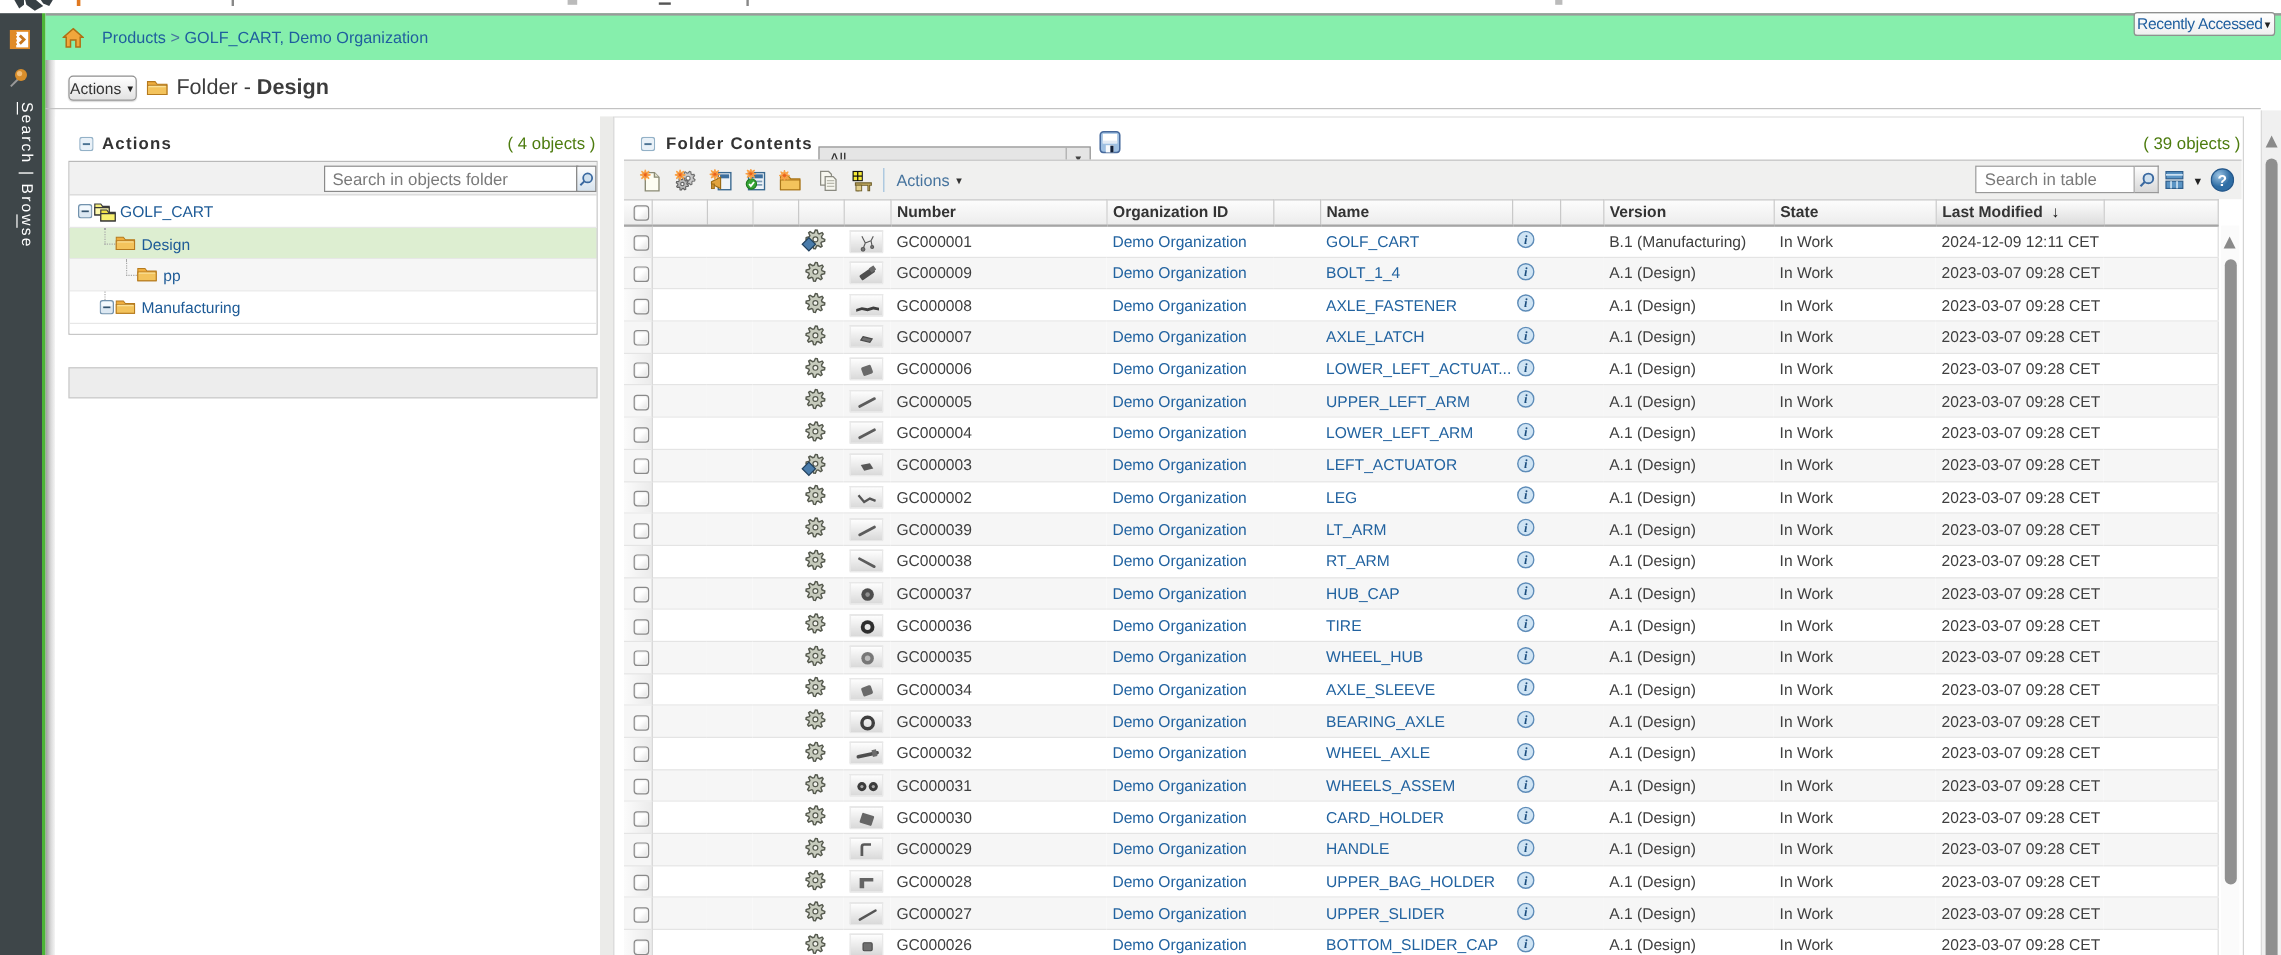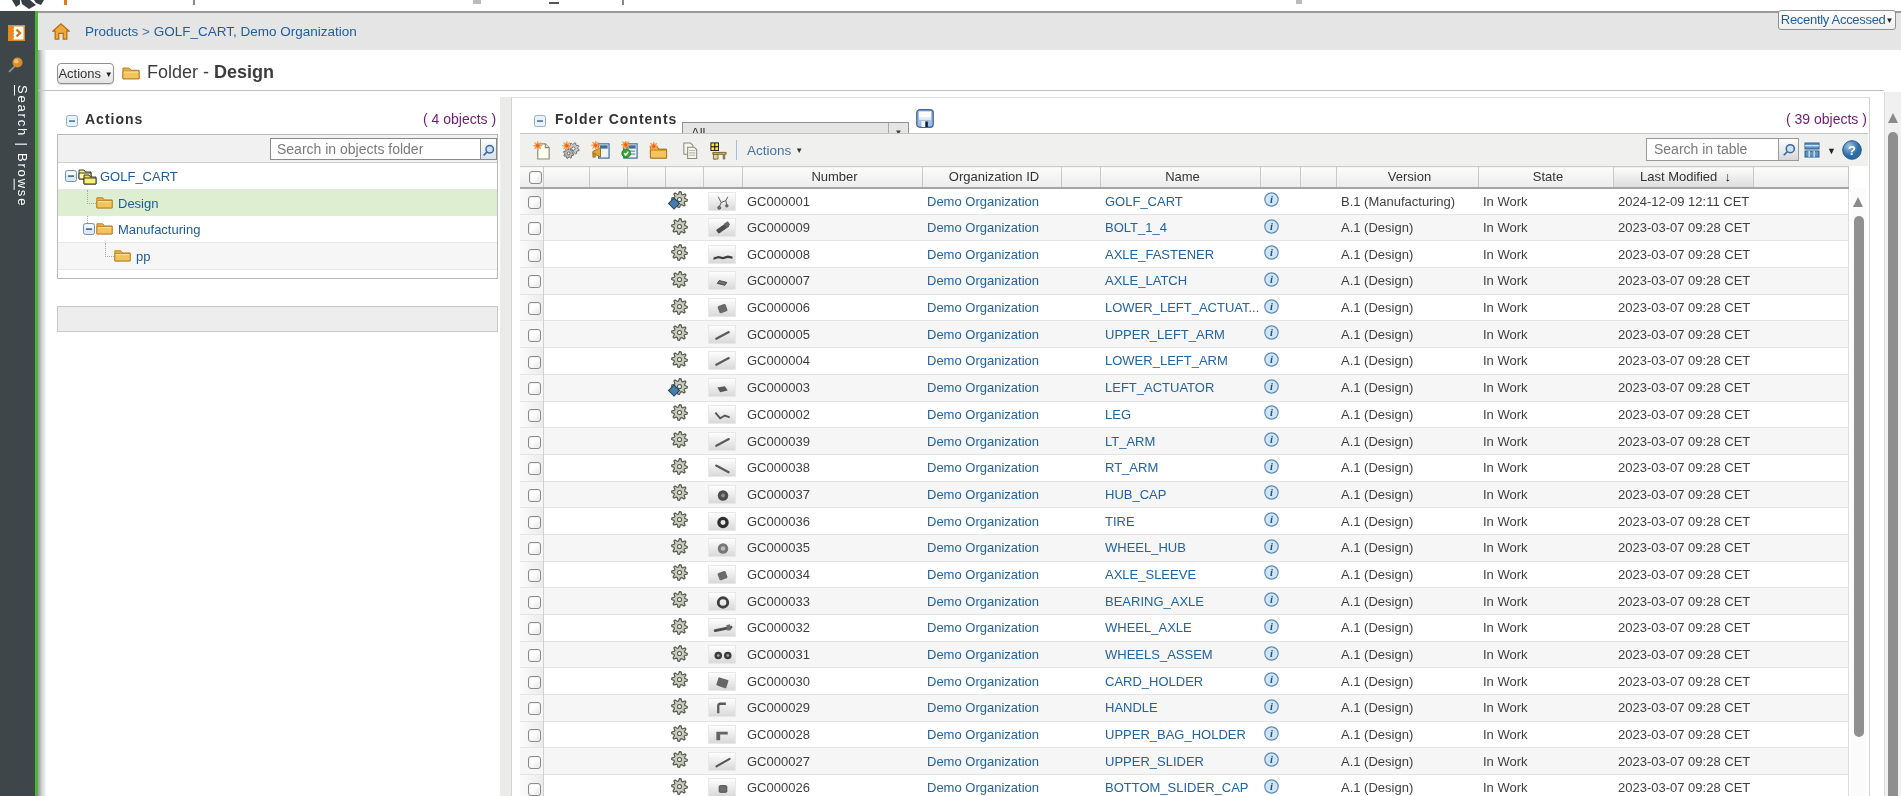--- a/index.html
+++ b/index.html
@@ -10,41 +10,41 @@
 #topstrip{left:0;top:0;width:1901px;height:11px;background:#fff}
 
 #sidebar{left:0;top:11px;width:35px;height:785px;background:#3e4649}
 #greenline{left:35px;top:11px;width:3px;height:785px;background:#4cb437}
 #sbtext{left:-2px;top:85px;width:32px;color:#fff;font-size:13px;
  writing-mode:vertical-rl;letter-spacing:1.8px}
 
 #groove{left:38px;top:50px;width:8px;height:746px;
  background:linear-gradient(to right,#9b9b9b,#d9d9d9 55%,#f6f6f6)}
 
-#breadbar{left:38px;top:11px;width:1863px;height:39px;background:#e5e5e5;border-top:2px solid #9a9a9a}
+#breadbar{left:38px;top:11px;width:1863px;height:39px;background:#86efac;border-top:2px solid #9a9a9a}
 #breadbar .crumbs{position:absolute;left:47px;top:11px;font-size:13.5px;color:#4a4a4a}
 #breadbar .crumbs a{color:#1f5e9e}
 #recbtn{left:1778px;top:10px;width:118px;height:20px;white-space:nowrap;letter-spacing:-0.3px;background:linear-gradient(#fff,#efefef);
  border:1px solid #909090;border-radius:3px;font-size:13px;color:#1f5e9e;text-align:center;line-height:18px}
 #recbtn .dar{color:#222;font-size:8px;vertical-align:1px}
 
 #actbtn{left:57px;top:63px;width:57px;height:21px;background:linear-gradient(#fff,#e2e2e2);
  border:1px solid #8f8f8f;border-radius:4px;font-size:13px;color:#333;text-align:center;line-height:19px;
  box-shadow:0 1px 1px rgba(0,0,0,0.15)}
 #ptitle{left:122px;top:62px;font-size:18px;color:#3c3c3c;height:24px}
 #ptitle .fi{vertical-align:-2px;margin-right:7px}
 #hline{left:38px;top:90px;width:1846px;height:1px;background:#c2c2c2}
 
 #lpanel{left:46px;top:97px;width:454px;height:699px;background:#fff}
 #divider{left:500px;top:97px;width:11px;height:699px;background:#ebebe9}
 #rpanel{left:511px;top:97px;width:1359px;height:699px;background:#fff;
  border-left:1px solid #d4d4d4;border-right:1px solid #d4d4d4;border-top:1px solid #e0e0e0}
 
 .phead{position:absolute;font-size:14px;font-weight:bold;color:#333;letter-spacing:1px}
-.pobj{position:absolute;font-size:14px;color:#701a75}
+.pobj{position:absolute;font-size:14px;color:#4d7c0f}
 
 #ftable{left:57px;top:134px;width:441px;border:1px solid #b9b9b9}
 #fsearchrow{height:28px;background:#f1f1f1;border-bottom:1px solid #cfcfcf;position:relative}
 #fsearch{position:absolute;left:212px;top:3px;width:212px;height:22px;border:1px solid #8a8a8a;
  background:#fff;font-size:14px;color:#7a7a7a;line-height:20px;padding-left:6px}
 #fsbtn{position:absolute;right:0px;top:3px;width:17px;height:22px;border:1px solid #8a8a8a;
  background:linear-gradient(#fdfdfd,#d7e3ee);text-align:center;padding-top:4px}
 #fheadrow{height:25px;background:linear-gradient(#fdfdfd,#e4e4e4);border-bottom:2px solid #9e9e9e;
  font-size:13px;color:#333;position:relative}
 #fheadrow .nm{position:absolute;left:4px;top:4px}
@@ -73,22 +73,22 @@
 #tsearch{position:absolute;left:1126px;top:4px;width:133px;height:23px;border:1px solid #999;
  background:#fff;font-size:14px;color:#7a7a7a;line-height:21px;padding-left:7px}
 #tsbtn{position:absolute;left:1259px;top:4px;width:20px;height:23px;border:1px solid #999;border-left:none;
  background:linear-gradient(#fdfdfd,#d8d8d8);padding:4px 0 0 3px}
 #tgrid{position:absolute;left:1284px;top:8px}
 #tgarr{position:absolute;left:1307px;top:12px;color:#222;font-size:9px}
 #thelp{position:absolute;left:1322px;top:6px}
 
 #mtable{left:520px;top:166px}
 table.mt{border-collapse:collapse;table-layout:fixed;width:1328px;font-size:13px;border-right:1px solid #dcdcdc}
-table.mt th{height:21px;background:linear-gradient(#fcfcfc,#ececec);font-weight:normal;color:#333;
- text-align:center;padding:0 0 0 5px;border-right:1px solid #c9c9c9;border-bottom:2px solid #a5a5a5;
+table.mt th{height:21px;background:linear-gradient(#fcfcfc,#ececec);font-weight:bold;color:#333;
+ text-align:left;padding:0 0 0 5px;border-right:1px solid #c9c9c9;border-bottom:2px solid #a5a5a5;
  border-top:1px solid #c9c9c9;overflow:hidden;white-space:nowrap}
 table.mt th.sorted{background:linear-gradient(#fdfdfd,#dcdcdc)}
 table.mt td{height:26.7px;padding:0 0 0 5px;overflow:hidden;white-space:nowrap;vertical-align:middle}
 table.mt tr.even td{background:#f6f6f6}
 table.mt tr{border-bottom:1px solid #e4e4e4}
 table.mt td.cb{background:linear-gradient(to right,#fbfbfb,#ebebeb);border-right:1px solid #d0d0d0;padding-left:8px}
 tr.even td.cb{background:linear-gradient(to right,#f3f3f3,#e4e4e4)}
 table.mt td.num,table.mt td.tx{color:#3f3f3f}
 table.mt td.gear{padding-left:6px}
 table.mt td.inf{padding-left:4px}
@@ -186,43 +186,43 @@
   <div class="trow" style="background:#ddeed1">
     <div class="dotv" style="left:29px;top:0;height:14px"></div>
     <div class="doth" style="left:29px;top:13px;width:9px"></div>
     <span class="ico" style="left:38px"><svg width="17" height="14" viewBox="0 0 20 16">
           <path d="M1 3 L8 3 L10 5.5 L19 5.5 L19 15 L1 15 Z" fill="#eead3e" stroke="#b57a1e" stroke-width="1"></path>
           <path d="M1 6.5 L19 6.5 L19 15 L1 15 Z" fill="#f3c35c" stroke="#b57a1e" stroke-width="1"></path>
           <path d="M2 7.5 L18 7.5" stroke="#fbe197" stroke-width="1.4"></path>
         </svg></span>
     <a class="lbl" style="left:60px">Design</a>
   </div>
+  <div class="trow" style="background:#f6f6f6">
+    <div class="dotv" style="left:47px;top:0;height:14px"></div>
+    <div class="doth" style="left:47px;top:13px;width:9px"></div>
+    <span class="ico" style="left:56px"><svg width="17" height="14" viewBox="0 0 20 16">
+          <path d="M1 3 L8 3 L10 5.5 L19 5.5 L19 15 L1 15 Z" fill="#eead3e" stroke="#b57a1e" stroke-width="1"></path>
+          <path d="M1 6.5 L19 6.5 L19 15 L1 15 Z" fill="#f3c35c" stroke="#b57a1e" stroke-width="1"></path>
+          <path d="M2 7.5 L18 7.5" stroke="#fbe197" stroke-width="1.4"></path>
+        </svg></span>
+    <a class="lbl" style="left:78px">pp</a>
+  </div>
   <div class="trow" style="background:#fff">
     <div class="dotv" style="left:29px;top:0;height:7px"></div>
     <span class="exp" style="left:25px"><svg width="12" height="12" viewBox="0 0 12 12">
           <rect x="0.5" y="0.5" width="11" height="11" rx="2" fill="#dce8f2" stroke="#7292ad"></rect>
           <rect x="1.5" y="1.5" width="9" height="4" rx="1.5" fill="#f4f9fd"></rect>
           <rect x="3" y="5.4" width="6" height="1.4" fill="#33536e"></rect>
         </svg></span>
     <span class="ico" style="left:38px"><svg width="17" height="14" viewBox="0 0 20 16">
           <path d="M1 3 L8 3 L10 5.5 L19 5.5 L19 15 L1 15 Z" fill="#eead3e" stroke="#b57a1e" stroke-width="1"></path>
           <path d="M1 6.5 L19 6.5 L19 15 L1 15 Z" fill="#f3c35c" stroke="#b57a1e" stroke-width="1"></path>
           <path d="M2 7.5 L18 7.5" stroke="#fbe197" stroke-width="1.4"></path>
         </svg></span>
     <a class="lbl" style="left:60px">Manufacturing</a>
-  </div>
-  <div class="trow" style="background:#f6f6f6">
-    <div class="dotv" style="left:47px;top:0;height:14px"></div>
-    <div class="doth" style="left:47px;top:13px;width:9px"></div>
-    <span class="ico" style="left:56px"><svg width="17" height="14" viewBox="0 0 20 16">
-          <path d="M1 3 L8 3 L10 5.5 L19 5.5 L19 15 L1 15 Z" fill="#eead3e" stroke="#b57a1e" stroke-width="1"></path>
-          <path d="M1 6.5 L19 6.5 L19 15 L1 15 Z" fill="#f3c35c" stroke="#b57a1e" stroke-width="1"></path>
-          <path d="M2 7.5 L18 7.5" stroke="#fbe197" stroke-width="1.4"></path>
-        </svg></span>
-    <a class="lbl" style="left:78px">pp</a>
   </div>
   <div style="height:8px;background:#fff"></div>
 </div>
 <div id="treefoot"></div>
 
 <span class="abs" style="left:534px;top:113px"><svg width="12" height="12" viewBox="0 0 12 12">
       <rect x="0.5" y="0.5" width="11" height="11" rx="2" fill="#e9f1f8" stroke="#93b1c7"></rect>
       <rect x="3" y="5.3" width="6" height="1.6" fill="#4c7393"></rect>
     </svg></span>
 <span class="phead" style="left:555px;top:111px">Folder Contents</span>

